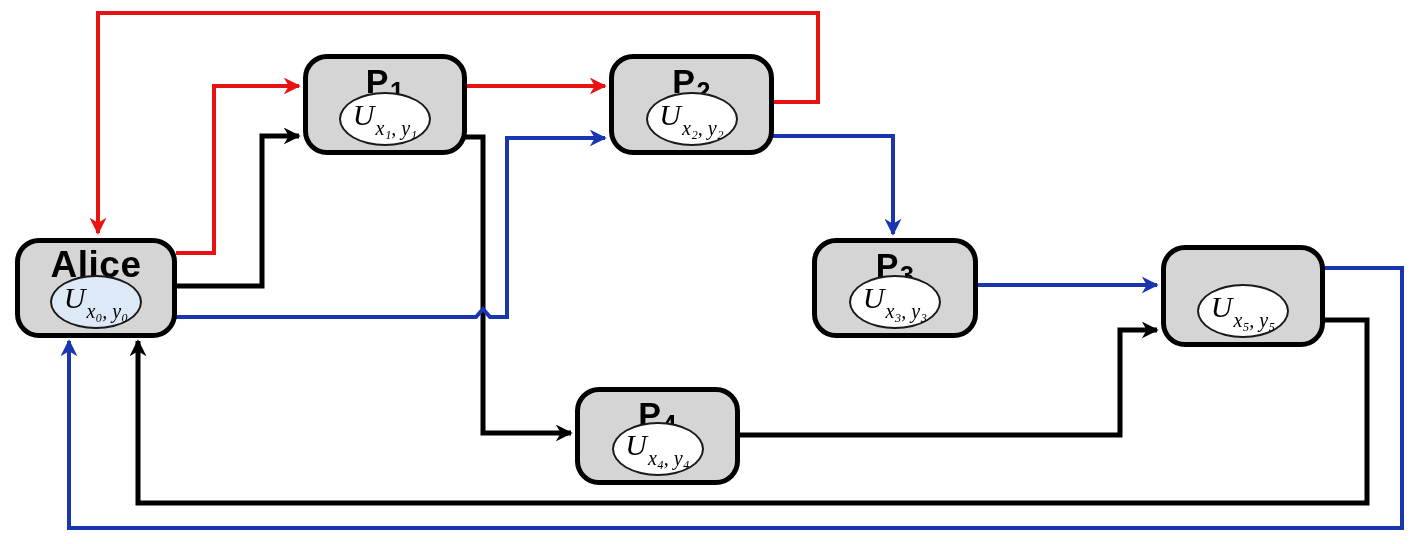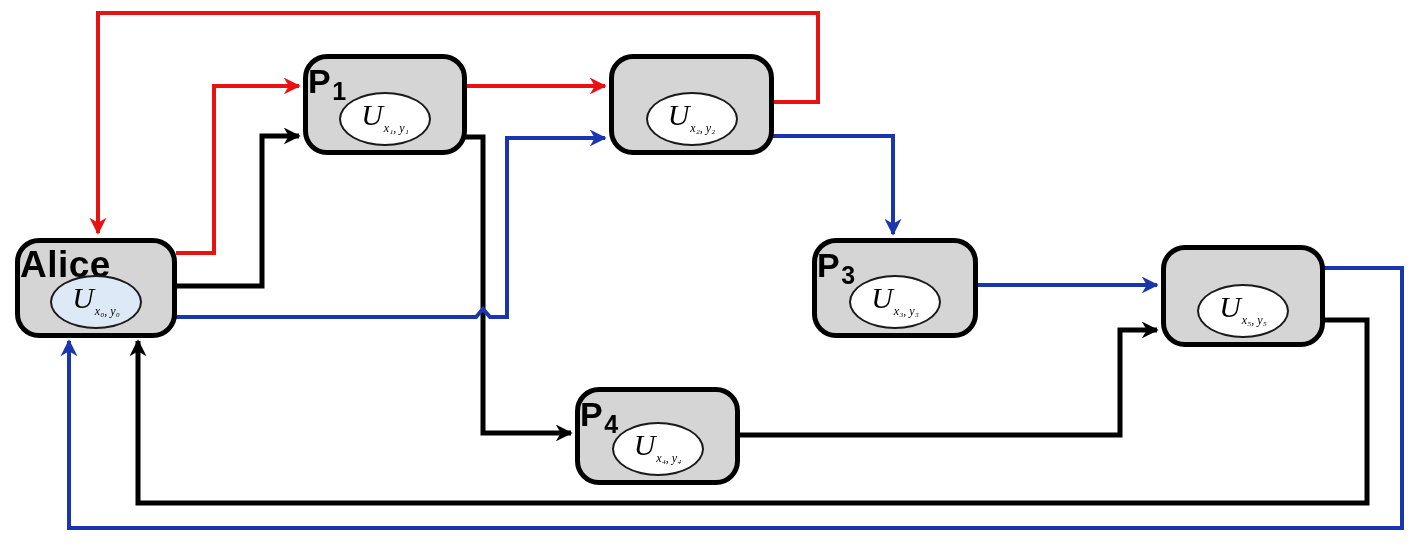--- a/index.html
+++ b/index.html
@@ -19,21 +19,21 @@
   .nodes-layer {
     position: absolute;
     left: 0; top: 0;
     width: 1417px; height: 544px;
   }
   .node {
     position: absolute;
     box-sizing: border-box;
     border: 5px solid #000;
     border-radius: 24px;
-    text-align: left;
+    text-align: center;
   }
   .node-label {
     display: block;
     margin-top: 2px;
     font-weight: bold;
     font-size: 34px;
     line-height: 40px;
     color: #000;
     letter-spacing: 0.5px;
     white-space: nowrap;
@@ -56,21 +56,21 @@
     border-radius: 50%;
     box-sizing: border-box;
     display: flex;
     align-items: center;
     justify-content: center;
     font-family: "Liberation Serif", serif;
     font-style: italic;
     color: #000;
   }
   .u-main { font-size: 30px; transform: translateY(-4px); display: inline-block; }
-  .u-sub  { font-size: 12px; transform: translateY(9px); display: inline-block; margin-left: 1px; letter-spacing: 0px; }
+  .u-sub  { font-size: 20px; transform: translateY(9px); display: inline-block; margin-left: 1px; letter-spacing: 0px; }
 </style>
 </head>
 <body>
 
 <div class="canvas">
   <svg class="edges-layer" xmlns="http://www.w3.org/2000/svg" viewBox="0 0 1417 544">
       <defs>
         <marker id="arrow-red" viewBox="0 0 10 10" refX="9" refY="5" markerWidth="17" markerHeight="17" markerUnits="userSpaceOnUse" orient="auto">
           <path d="M0,0 L10,5 L0,10 L3,5 Z" fill="#e81212"></path>
         </marker>
@@ -102,20 +102,21 @@
         </div>
       </div>
       <div class="node" style="left: 303px; top: 54px; width: 164px; height: 101px; background: rgb(213, 213, 213); border-color: rgb(0, 0, 0);">
         <span class="node-label"><span>P</span><span class="lbl-sub">1</span></span>
         <div class="state-ellipse" style="background: rgb(255, 255, 255);">
           <span class="u-main">U</span>
           <span class="u-sub">x₁, y₁</span>
         </div>
       </div>
       <div class="node" style="left: 609px; top: 54px; width: 165px; height: 101px; background: rgb(213, 213, 213); border-color: rgb(0, 0, 0);">
+        <span class="node-label"><span>P</span><span class="lbl-sub">2</span></span>
         <div class="state-ellipse" style="background: rgb(255, 255, 255);">
           <span class="u-main">U</span>
           <span class="u-sub">x₂, y₂</span>
         </div>
       </div>
       <div class="node" style="left: 812px; top: 238px; width: 166px; height: 100px; background: rgb(213, 213, 213); border-color: rgb(0, 0, 0);">
         <span class="node-label"><span>P</span><span class="lbl-sub">3</span></span>
         <div class="state-ellipse" style="background: rgb(255, 255, 255);">
           <span class="u-main">U</span>
           <span class="u-sub">x₃, y₃</span>

